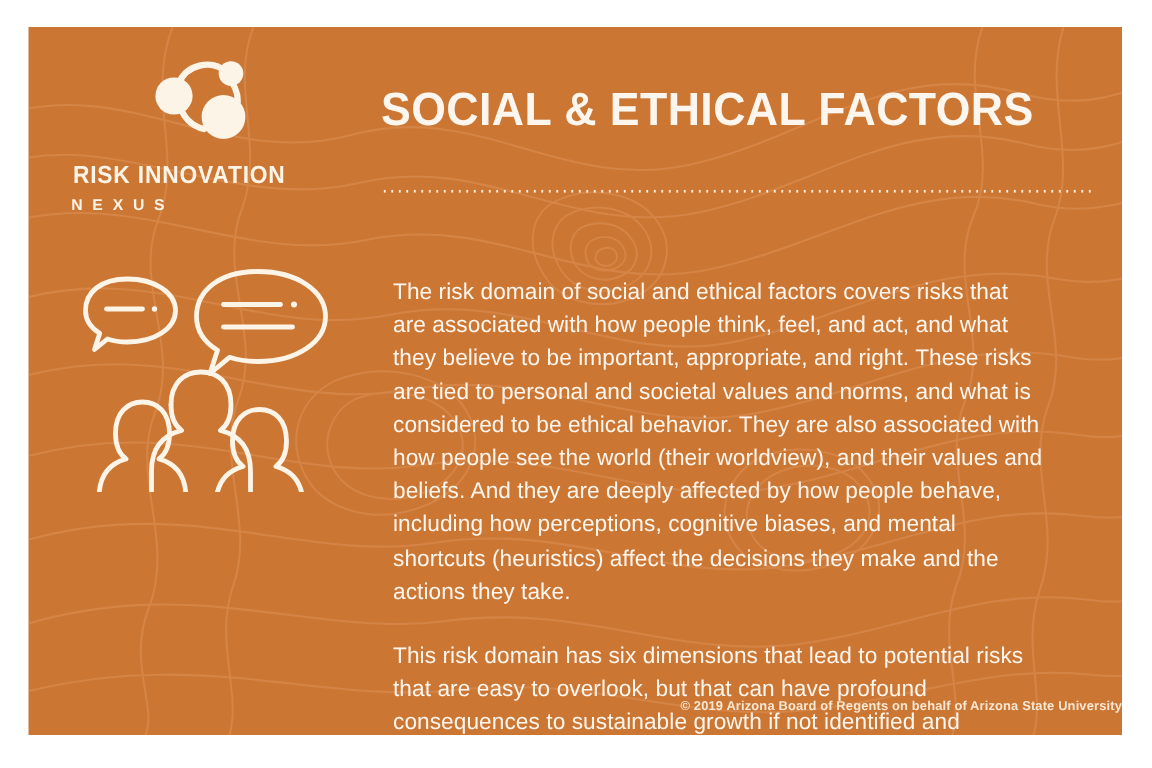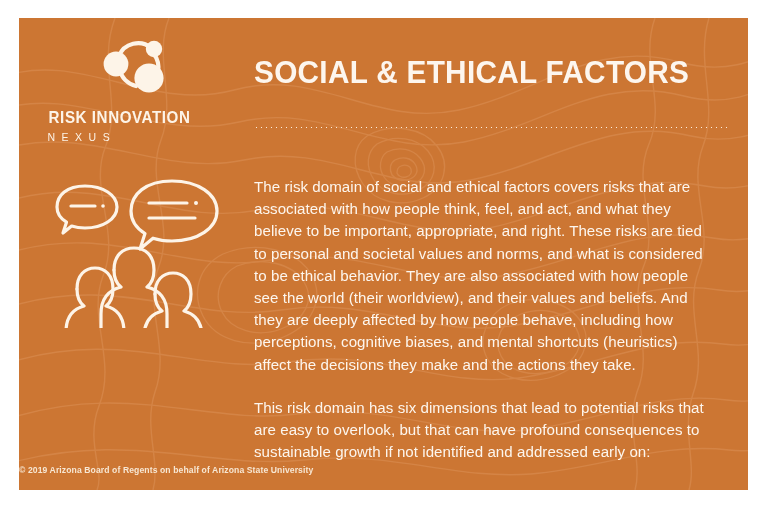--- a/index.html
+++ b/index.html
@@ -62,21 +62,21 @@
     font-size: 16.5px;
     letter-spacing: .6px;
     margin-top: 8px;
     white-space: nowrap;
     transform: scaleX(.92);
   }
   .wordmark-sub {
     display: block;
     color: #fdf4e8;
     font-family: "Liberation Sans Narrow", "Liberation Sans", sans-serif;
-    font-weight: normal;
+    font-weight: bold;
     font-size: 10.5px;
     letter-spacing: 6.5px;
     margin-top: 4px;
     text-indent: 6.5px;
     white-space: nowrap;
   }
 
   
   #illustration {
     position: absolute;
@@ -117,33 +117,33 @@
     left: 235px;
     top: 158px;
     width: 452px;
     color: #fdf6ee;
     font-family: "Liberation Sans Narrow", "Liberation Sans", sans-serif;
     font-size: 15.1px;
     line-height: 22.2px;
     letter-spacing: .05px;
   }
   #body-copy p {
-    margin: 0;
+    margin: 8px;
   }
   #body-copy p + p {
     margin-top: 21px;
   }
 
   
   #footer {
     position: absolute;
     left: 0;
     top: 447px;
     width: 729px;
-    text-align: left;
+    text-align: right;
     color: #f7e7d3;
     font-family: "Liberation Sans Narrow", "Liberation Sans", sans-serif;
     font-size: 8.6px;
     font-weight: bold;
     letter-spacing: .1px;
   }
 </style>
 </head>
 <body>
 

